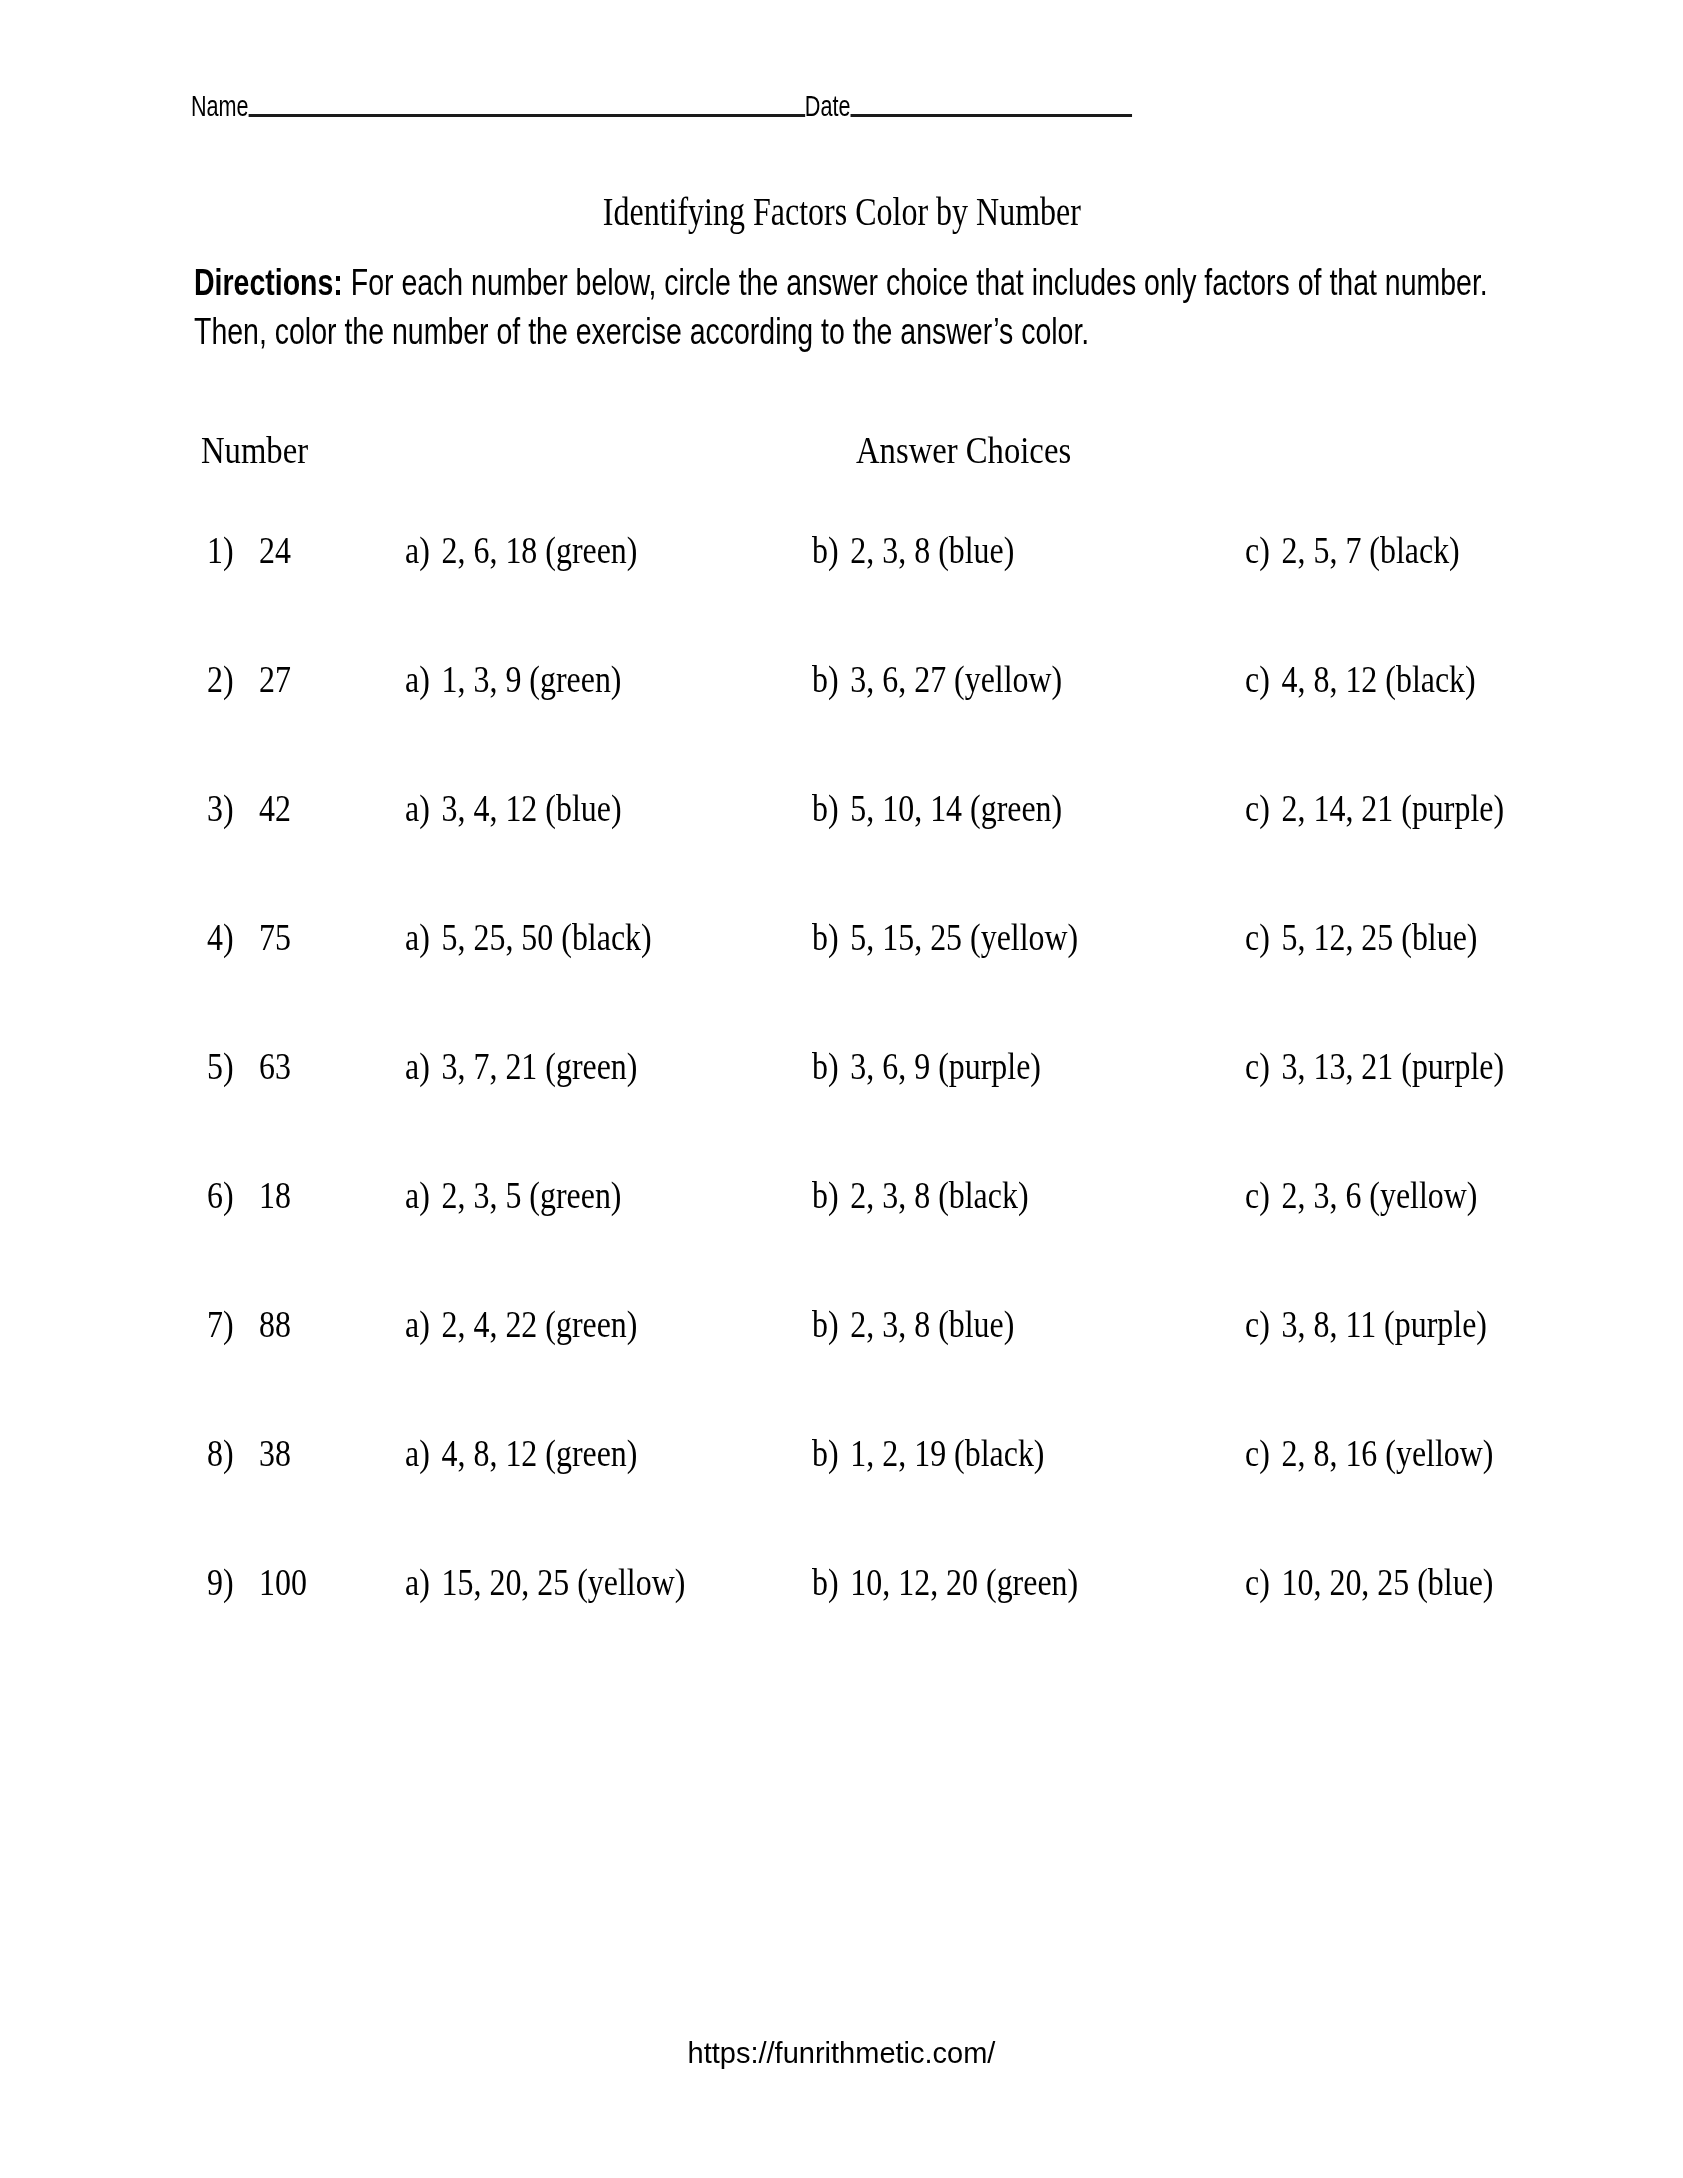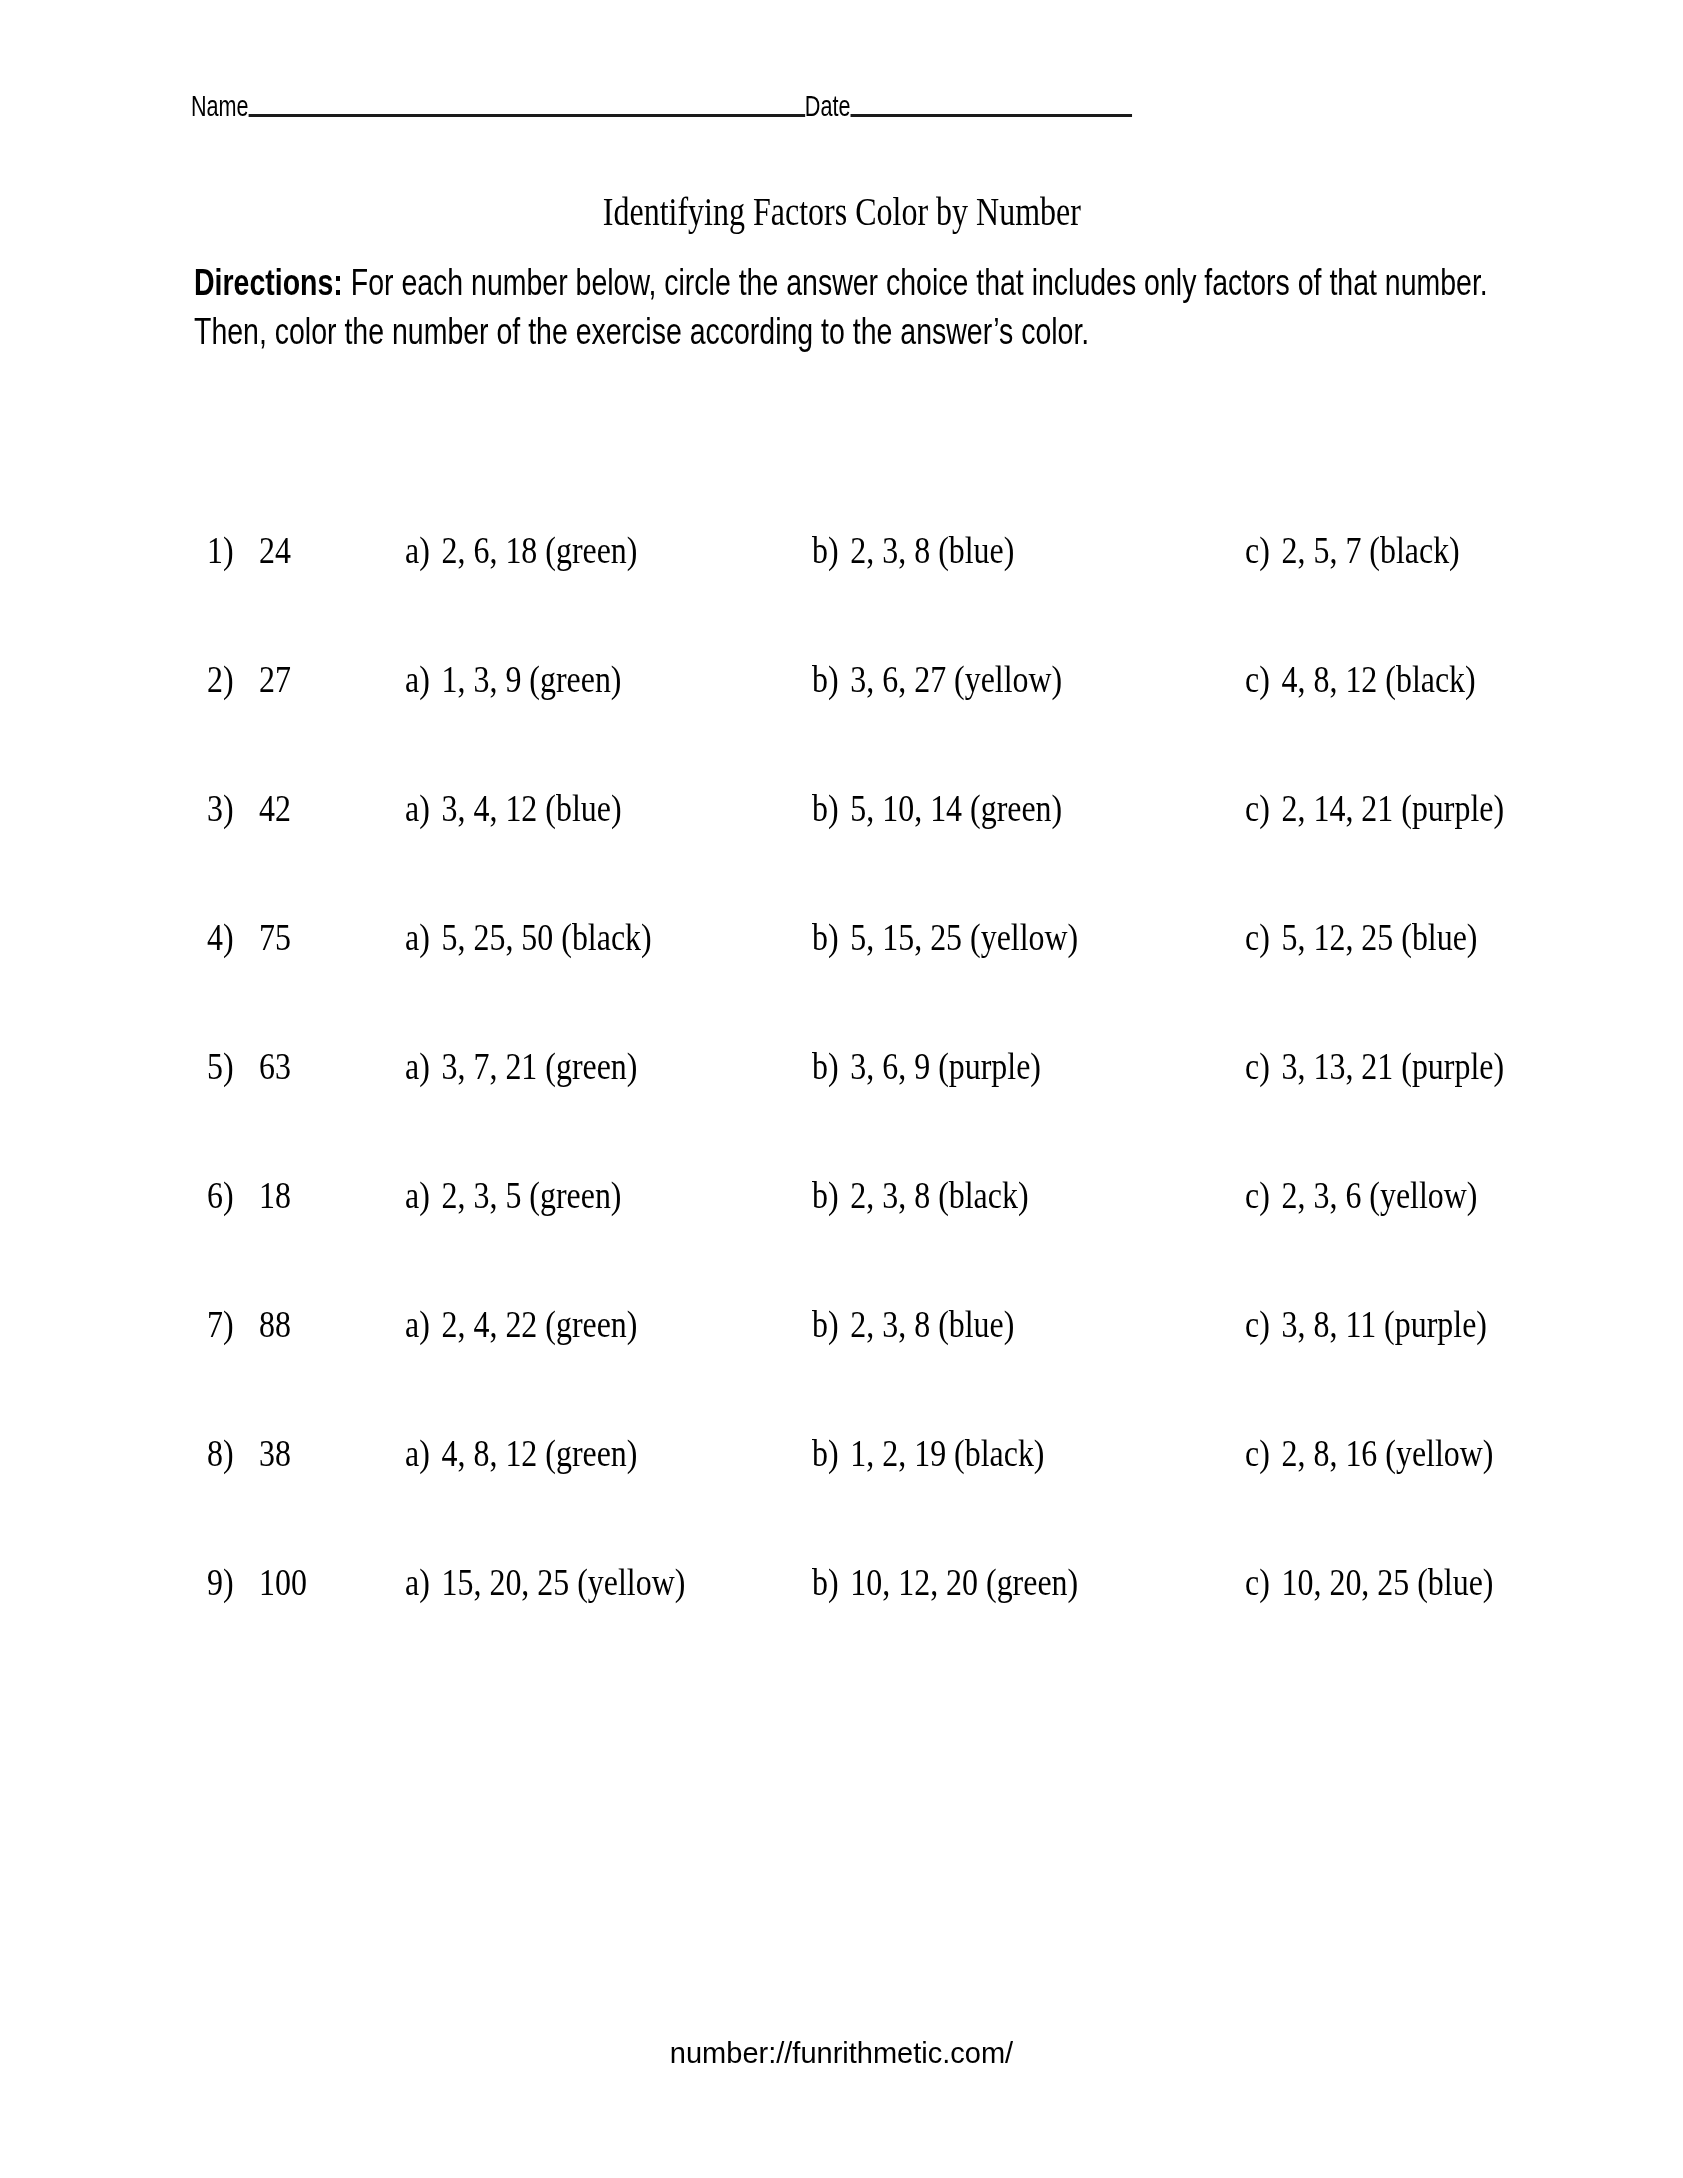--- a/index.html
+++ b/index.html
@@ -157,20 +157,24 @@
   </div>
 
   <div class="title">
     <span class="title-inner">Identifying Factors Color by Number</span>
   </div>
 
   <div class="directions">
     <b>Directions:</b><span> For each number below, circle the answer choice that includes only factors of that number. Then, color the number of the exercise according to the answer’s color.</span>
   </div>
 
+  <div class="headings">
+    <div class="heading heading-number">Number</div>
+    <div class="heading heading-answers">Answer Choices</div>
+  </div>
 
   <div class="problems">
 
     <div class="prow">
       <div class="cell cell-index">1)</div>
       <div class="cell cell-number">24</div>
       <div class="cell cell-a"><span class="opt-letter">a)</span><span>2, 6, 18 (green)</span></div>
       <div class="cell cell-b"><span class="opt-letter">b)</span><span>2, 3, 8 (blue)</span></div>
       <div class="cell cell-c"><span class="opt-letter">c)</span><span>2, 5, 7 (black)</span></div>
     </div>
@@ -235,16 +239,16 @@
       <div class="cell cell-index">9)</div>
       <div class="cell cell-number">100</div>
       <div class="cell cell-a"><span class="opt-letter">a)</span><span>15, 20, 25 (yellow)</span></div>
       <div class="cell cell-b"><span class="opt-letter">b)</span><span>10, 12, 20 (green)</span></div>
       <div class="cell cell-c"><span class="opt-letter">c)</span><span>10, 20, 25 (blue)</span></div>
     </div>
 
 
   </div>
 
-  <div class="footer">number://funrithmetic.com/</div>
+  <div class="footer">https://funrithmetic.com/</div>
 
 </div>
 
 
 </body></html>

